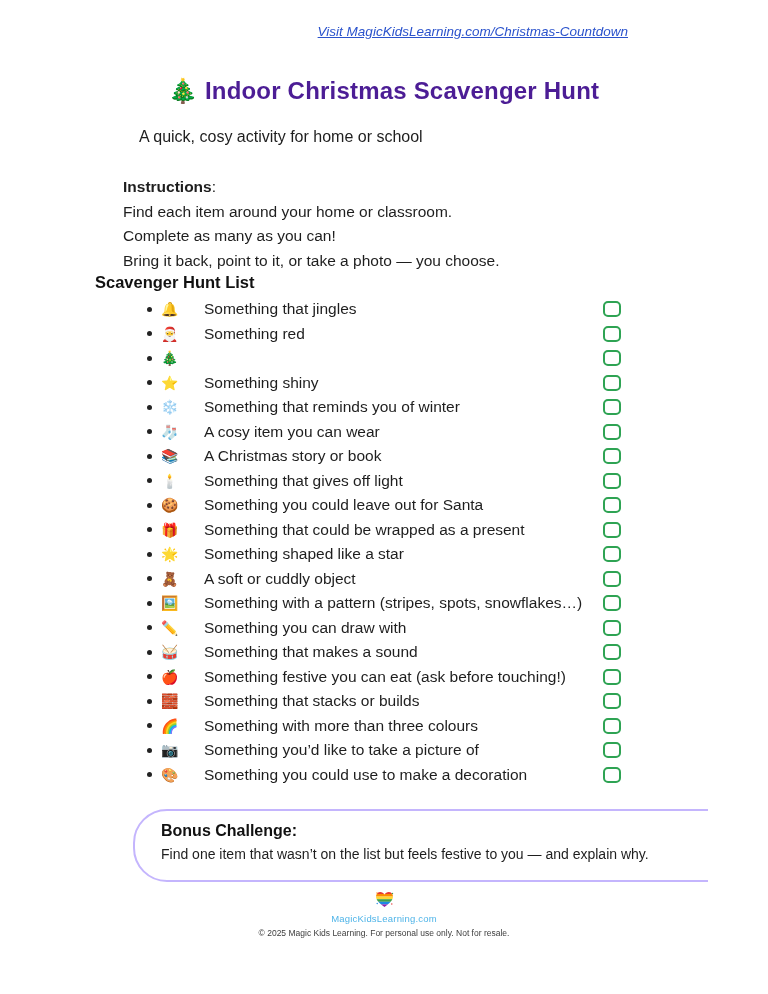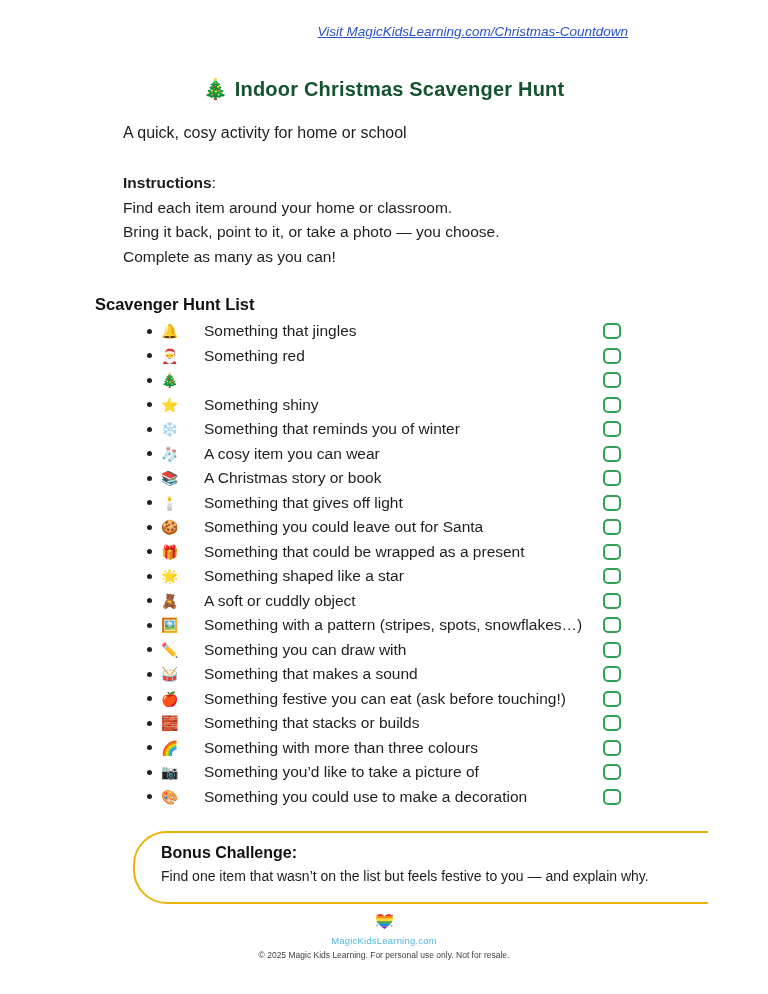--- a/index.html
+++ b/index.html
@@ -24,44 +24,44 @@
     font-style: italic;
     font-size: 13.5px;
     color: #2a52cc;
     text-decoration: underline;
     cursor: pointer;
   }
   
   .title {
     margin-top: 37px;
     text-align: center;
-    font-size: 20px;
+    font-size: 24px;
     font-weight: bold;
-    color: #14532d;
+    color: #4c1d95;
     letter-spacing: 0.2px;
   }
   .title .emoji { font-weight: normal; margin-right: 6px; }
   
   .subtitle {
     margin-top: 23px;
     padding-left: 63px;
     font-size: 16px;
     color: #1e1e1e;
+    margin-left: 16px;
   }
   
   .instructions {
     margin-top: 29px;
     padding-left: 63px;
     font-size: 15.5px;
     line-height: 24.5px;
   }
   .instructions .label { font-weight: bold; }
   
   .list-heading {
-    margin-top: 26px;
     padding-left: 35px;
     font-size: 16.5px;
     font-weight: bold;
     color: #111111;
   }
   ul.hunt-list {
     list-style: none;
     margin-top: 5px;
     padding-left: 63px;
     padding-right: 87px;
@@ -98,21 +98,21 @@
     border: 2px solid #2ea353;
     border-radius: 5px;
     background: #ffffff;
     flex: 0 0 auto;
     cursor: pointer;
   }
   
   .bonus-box {
     margin: 22px 0 0 73px;
     width: 632px;
-    border: 2px solid #eab308;
+    border: 2px solid #c4b5fd;
     border-radius: 34px;
     padding: 11px 26px 13px 26px;
   }
   .bonus-title {
     font-size: 16px;
     font-weight: bold;
     color: #111111;
   }
   .bonus-text {
     margin-top: 2px;
@@ -149,22 +149,22 @@
     <a class="top-link">Visit MagicKidsLearning.com/Christmas-Countdown</a>
   </div>
 
   <h1 class="title"><span class="emoji">🎄</span><span>Indoor Christmas Scavenger Hunt</span></h1>
 
   <p class="subtitle">A quick, cosy activity for home or school</p>
 
   <div class="instructions">
     <div><span class="label">Instructions</span><span>:</span></div>
     <div>Find each item around your home or classroom.</div>
+    <div>Complete as many as you can!</div>
     <div>Bring it back, point to it, or take a photo — you choose.</div>
-    <div>Complete as many as you can!</div>
   </div>
 
   <div class="list-heading">Scavenger Hunt List</div>
 
   <ul class="hunt-list">
     <li class="hunt-item">
       <span class="bullet"></span>
       <span class="emoji-cell">🔔</span>
       <span class="item-text">Something that jingles</span>
       <span class="checkbox"></span>

